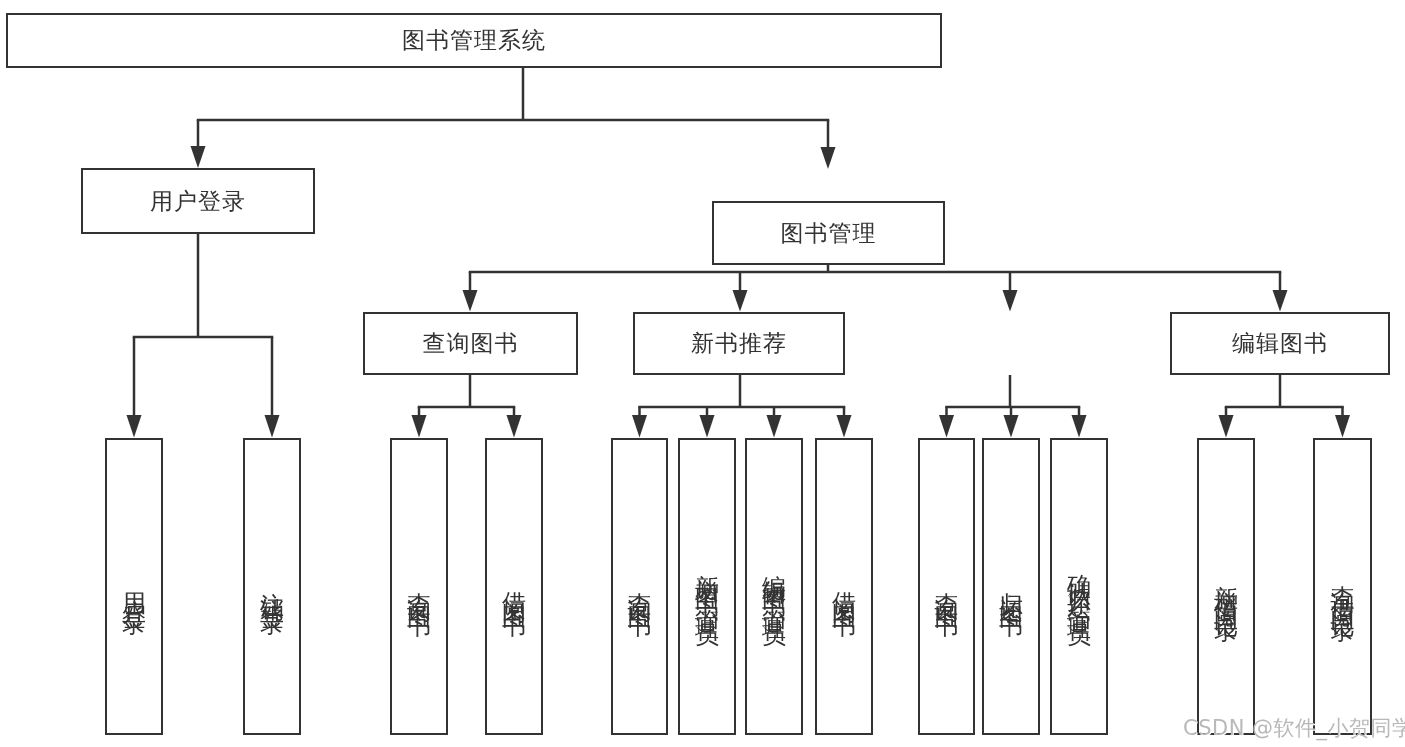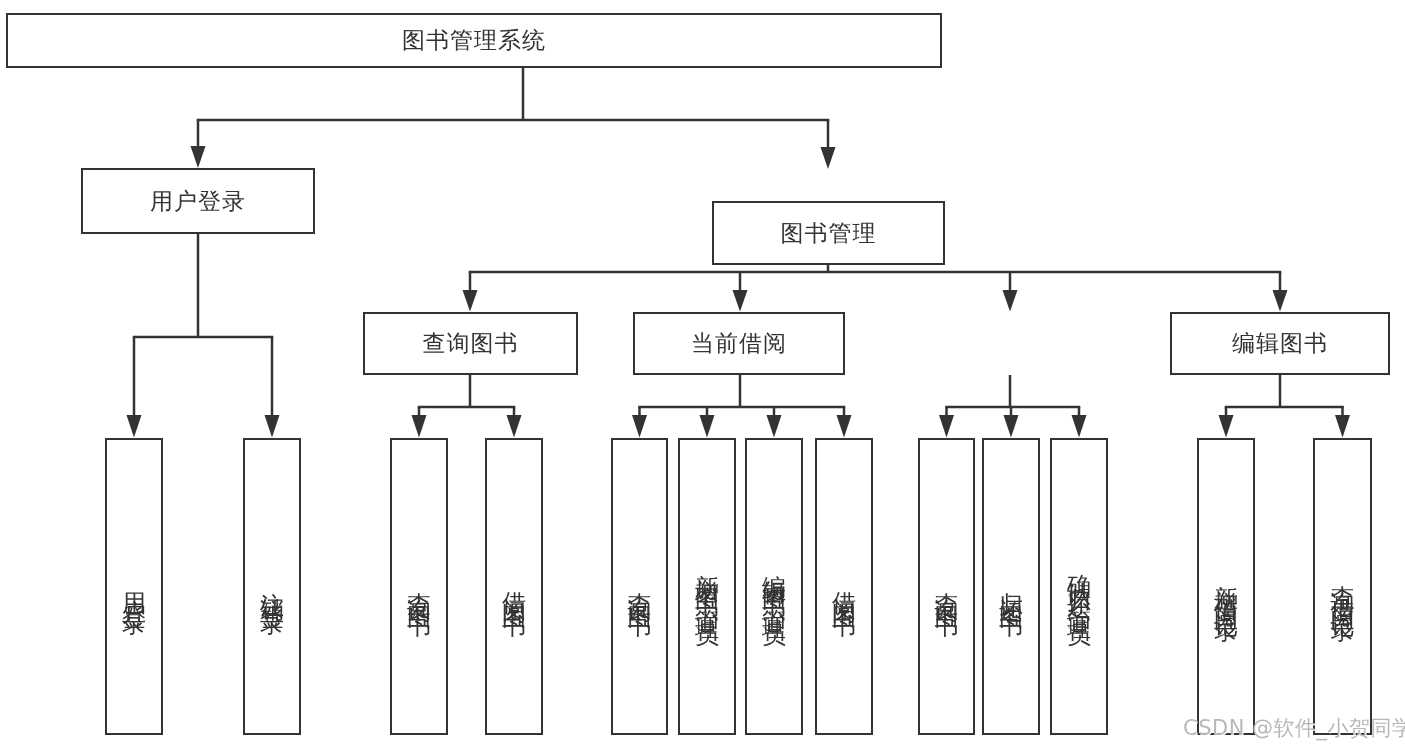--- a/index.html
+++ b/index.html
@@ -137,21 +137,21 @@
     <span class="hlabel">用户登录</span>
   </div>
   <div class="box" style="left:712px;top:169px;width:233px;height:64px;margin-top:32px;">
     <span class="hlabel">图书管理</span>
   </div>
 
   <div class="box" style="left:363px;top:312px;width:215px;height:63px;">
     <span class="hlabel">查询图书</span>
   </div>
   <div class="box" style="left:633px;top:312px;width:212px;height:63px;">
-    <span class="hlabel">当前借阅</span>
+    <span class="hlabel">新书推荐</span>
   </div>
   <div class="box" style="left:1170px;top:312px;width:220px;height:63px;">
     <span class="hlabel">编辑图书</span>
   </div>
 
   <div class="box leaf" style="left:105px;top:438px;width:58px;height:297px;">
     <span class="vlabel">用户登录</span>
   </div>
   <div class="box leaf" style="left:243px;top:438px;width:58px;height:297px;">
     <span class="vlabel">注销登录</span>

